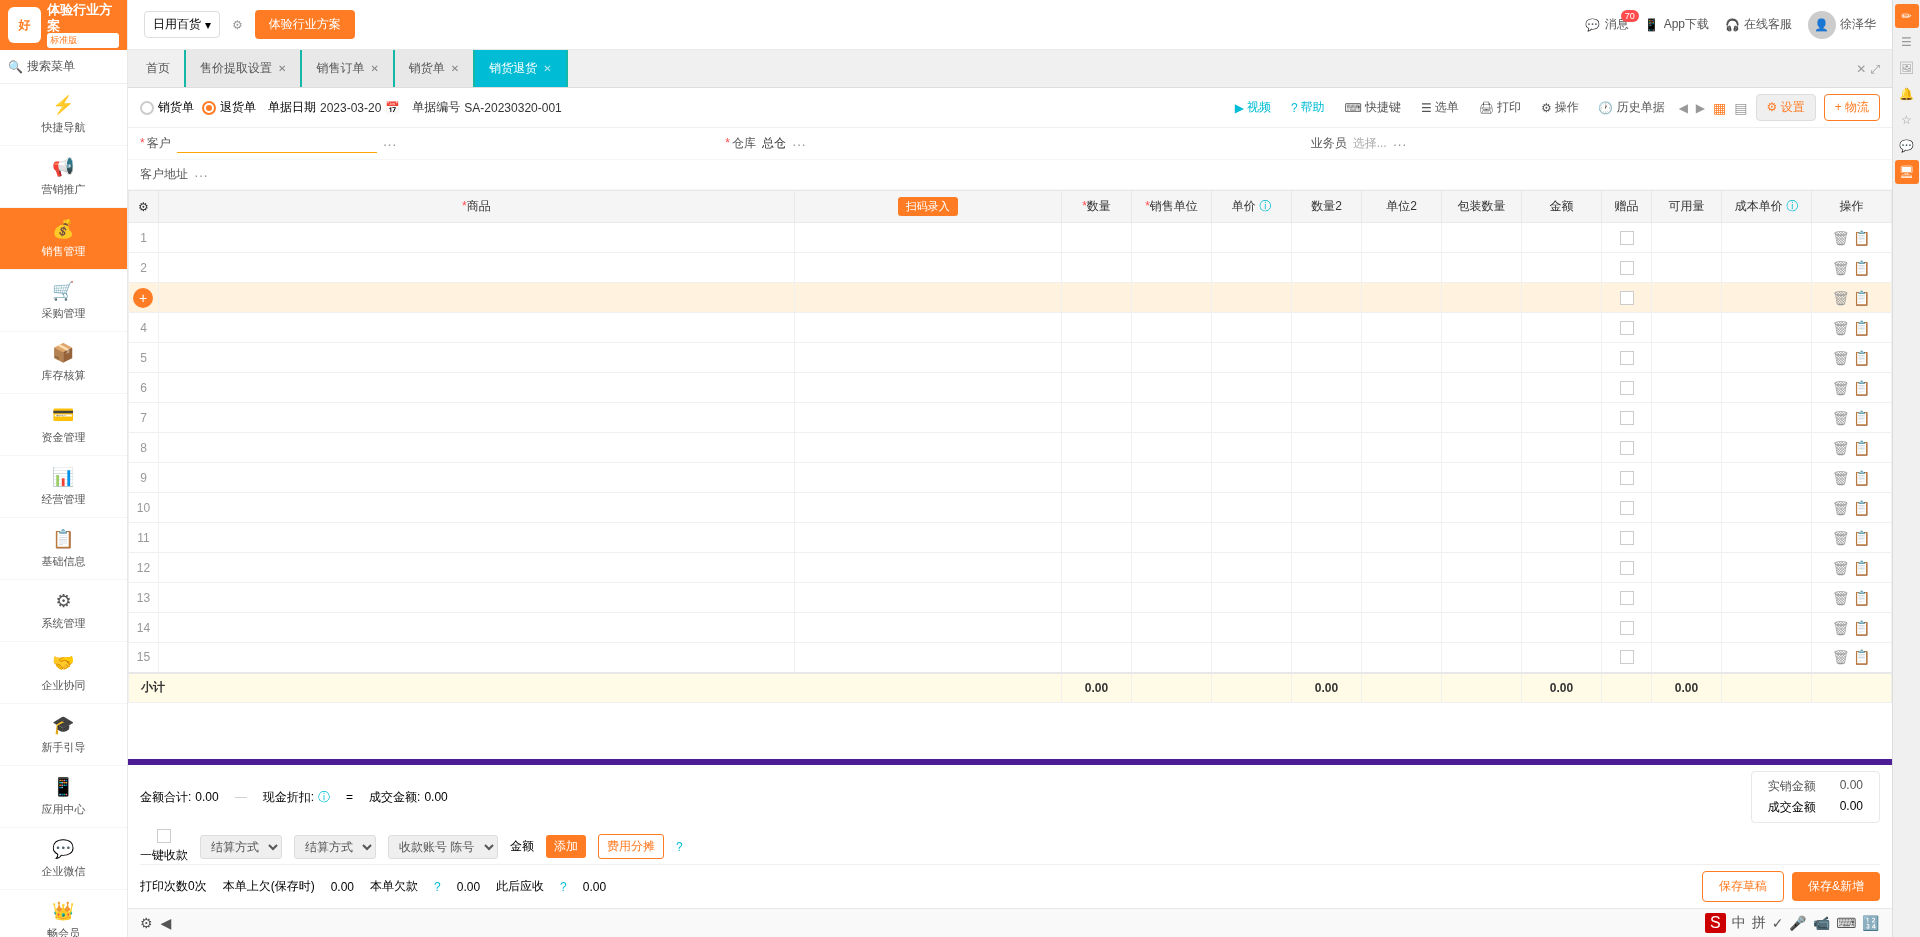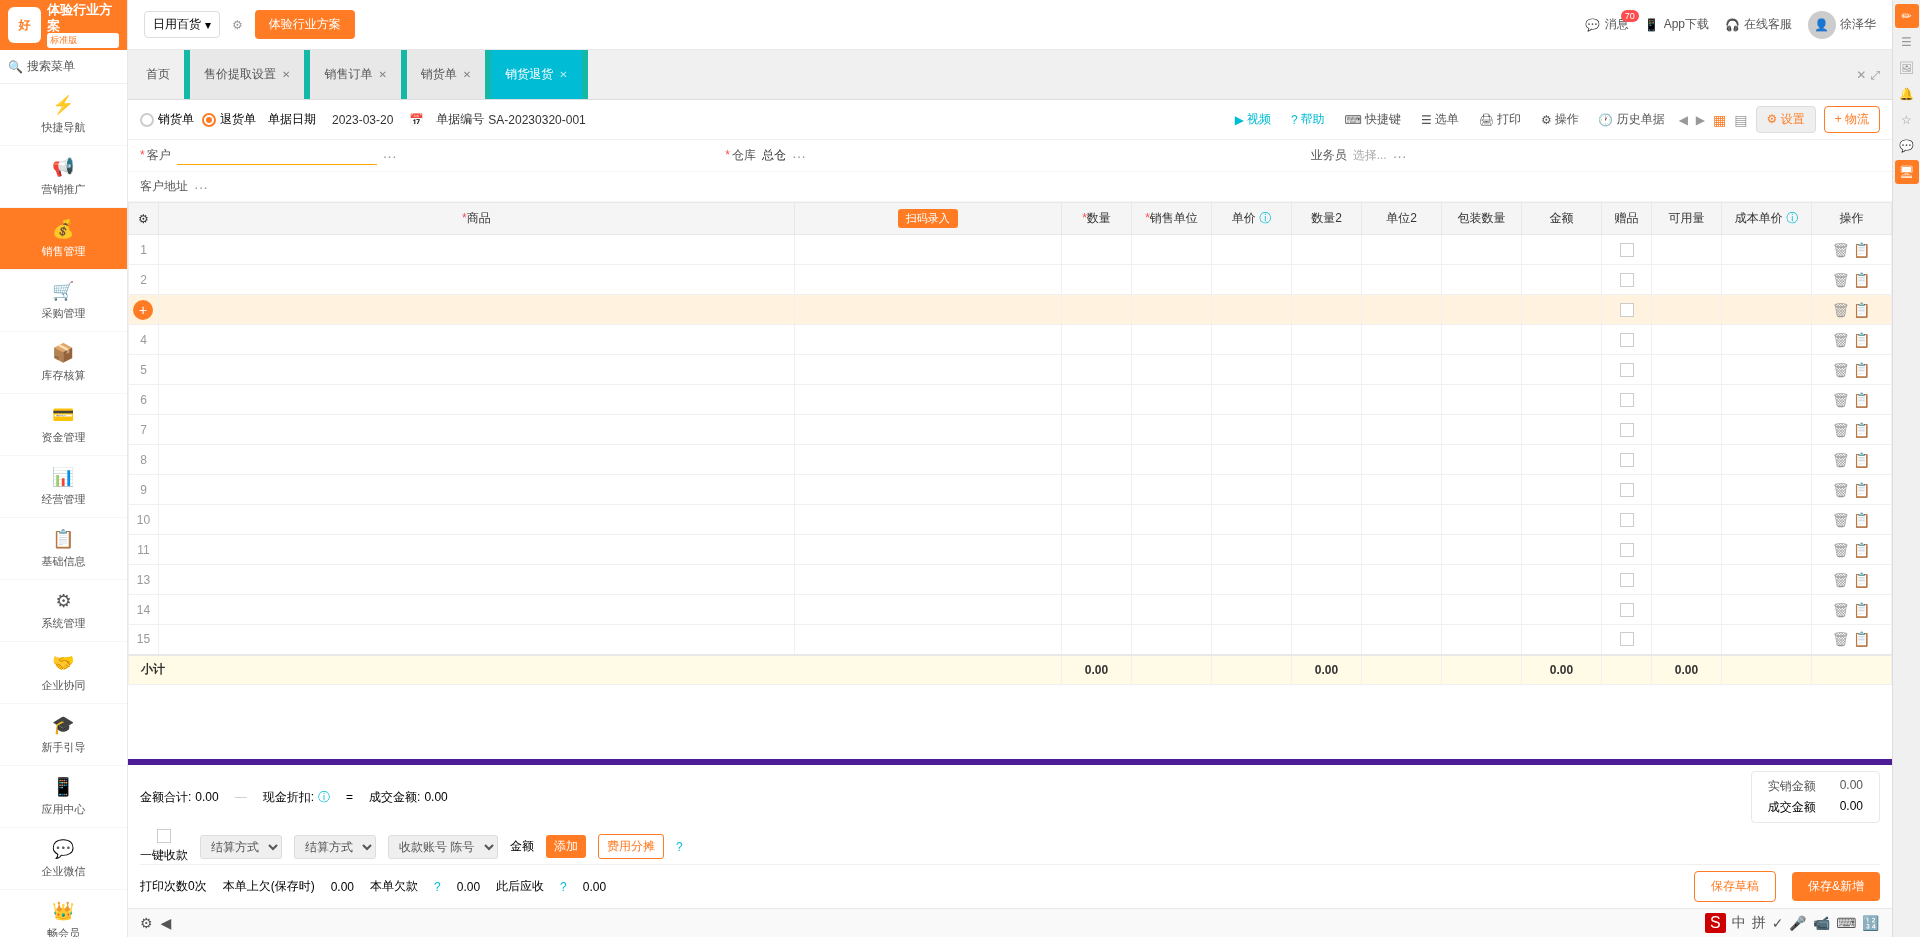--- a/index.html
+++ b/index.html
@@ -24,39 +24,39 @@
     .topbar { height: 50px; background: #fff; display: flex; align-items: center; justify-content: space-between; padding: 0 16px; border-bottom: 1px solid #e8e8e8; }
     .topbar-left { display: flex; align-items: center; gap: 12px; }
     .topbar-select { display: flex; align-items: center; gap: 4px; border: 1px solid #ddd; border-radius: 4px; padding: 4px 8px; cursor: pointer; }
     .topbar-btn-orange { background: #ff7c24; color: #fff; border: none; border-radius: 4px; padding: 6px 14px; cursor: pointer; font-size: 12px; }
     .topbar-right { display: flex; align-items: center; gap: 16px; color: #555; }
     .topbar-icon-btn { display: flex; align-items: center; gap: 4px; cursor: pointer; color: #555; }
     .avatar { width: 28px; height: 28px; border-radius: 50%; background: #ccc; display: flex; align-items: center; justify-content: center; color: #fff; font-size: 11px; }
 
     
     .tabbar { background: #f0f0f0; display: flex; align-items: center; border-bottom: 1px solid #ddd; padding: 0 4px; }
-    .tab { padding: 16px 14px; cursor: pointer; display: flex; align-items: center; gap: 6px; color: #555; border-right: 6px solid #14b8a6; font-size: 12px; background: #e8e8e8; }
+    .tab { padding: 10px 14px; cursor: pointer; display: flex; align-items: center; gap: 6px; color: #555; border-right: 2px solid #14b8a6; font-size: 12px; background: #e8e8e8; }
     .tab.active { background: #00bcd4; color: #fff; }
     .tab:first-child { background: #f0f0f0; }
     .tab-close { font-size: 10px; cursor: pointer; opacity: 0.7; }
     .tab-actions { margin-left: auto; display: flex; align-items: center; gap: 4px; padding-right: 8px; }
 
     
     .content { flex: 1; overflow: hidden; display: flex; flex-direction: column; background: #fff; }
 
     
     .toolbar { display: flex; align-items: center; justify-content: space-between; padding: 6px 12px; border-bottom: 1px solid #f0f0f0; background: #fff; }
     .toolbar-left { display: flex; align-items: center; gap: 12px; }
     .toolbar-right { display: flex; align-items: center; gap: 8px; }
     .radio-group { display: flex; align-items: center; gap: 8px; }
     .radio-item { display: flex; align-items: center; gap: 4px; cursor: pointer; }
     .radio-circle { width: 14px; height: 14px; border-radius: 50%; border: 2px solid #ccc; display: flex; align-items: center; justify-content: center; }
     .radio-circle.checked { border-color: #ff7c24; }
     .radio-circle.checked::after { content: ''; width: 6px; height: 6px; border-radius: 50%; background: #ff7c24; }
-    .date-field { display: flex; align-items: center; gap: 16px; }
+    .date-field { display: flex; align-items: center; gap: 4px; }
     .doc-no { display: flex; align-items: center; gap: 4px; color: #333; }
     .toolbar-btn { display: flex; align-items: center; gap: 3px; cursor: pointer; color: #555; padding: 3px 6px; border-radius: 3px; }
     .btn-setting { border: 1px solid #ddd; border-radius: 4px; padding: 4px 10px; cursor: pointer; color: #ff7c24; }
     .btn-logistics { border: 1px solid #ff7c24; border-radius: 4px; padding: 4px 10px; cursor: pointer; color: #ff7c24; background: #fff; }
 
     
     .form-row { display: flex; align-items: center; padding: 6px 12px; gap: 16px; border-bottom: 1px solid #f5f5f5; }
     .form-field { display: flex; align-items: center; gap: 6px; flex: 1; }
     .form-label { color: #555; white-space: nowrap; }
     .form-label.required::before { content: '*'; color: #ff4d4f; margin-right: 2px; }
@@ -89,21 +89,21 @@
     .payment-check { display: flex; align-items: center; gap: 4px; cursor: pointer; flex-direction: column; }
     .payment-select { border: 1px solid #ddd; border-radius: 3px; padding: 3px 6px; color: #555; cursor: pointer; }
     .add-btn-orange { background: #ff7c24; color: #fff; border: none; border-radius: 3px; padding: 3px 8px; cursor: pointer; }
     .fee-btn { border: 1px solid #ff7c24; color: #ff7c24; background: #fff; border-radius: 3px; padding: 3px 8px; cursor: pointer; }
     .footer-row { display: flex; align-items: center; justify-content: space-between; border-top: 1px solid #f0f0f0; padding-top: 6px; }
     .footer-left { display: flex; align-items: center; gap: 16px; }
     .footer-right { display: flex; align-items: center; gap: 8px; }
 
     
     .save-draft-btn { background: #fff; border: 1px solid #ff7c24; color: #ff7c24; border-radius: 4px; padding: 6px 16px; cursor: pointer; font-size: 12px; }
-    .save-new-btn { background: #ff7c24; color: #fff; border: none; border-radius: 4px; padding: 6px 16px; cursor: pointer; font-size: 12px; margin-left: 8px; }
+    .save-new-btn { background: #ff7c24; color: #fff; border: none; border-radius: 4px; padding: 6px 16px; cursor: pointer; font-size: 12px; }
 
     
     .right-panel { width: 28px; background: #f0f0f0; display: flex; flex-direction: column; align-items: center; padding: 4px 0; gap: 2px; border-left: 1px solid #ddd; }
     .right-panel-icon { width: 24px; height: 24px; display: flex; align-items: center; justify-content: center; cursor: pointer; color: #999; font-size: 12px; border-radius: 3px; }
     .right-panel-icon.active { background: #ff7c24; color: #fff; }
 
     
     .taskbar { background: #f9f9f9; border-top: 1px solid #e8e8e8; display: flex; align-items: center; justify-content: space-between; padding: 4px 12px; }
     .taskbar-left { display: flex; align-items: center; gap: 8px; color: #555; }
     .taskbar-right { display: flex; align-items: center; gap: 6px; }
@@ -699,20 +699,49 @@
               <td class="col-costprice"></td>
               <td class="col-action">
         <div class="action-icons">
           <span class="icon-btn">🗑</span>
           <span class="icon-btn">📋</span>
         </div>
       </td>
             </tr>
             <tr>
               <td class="row-num">
+        12
+      </td>
+              <td class="col-product">
+        
+      </td>
+              <td></td>
+              <td class="col-qty"></td>
+              <td class="col-unit"></td>
+              <td class="col-price"></td>
+              <td class="col-qty2"></td>
+              <td class="col-unit2"></td>
+              <td class="col-pkgqty"></td>
+              <td class="col-amount"></td>
+              <td class="col-gift">
+        <div class="checkbox-cell">
+                  <div class="cb"></div>
+                </div>
+      </td>
+              <td class="col-avail"></td>
+              <td class="col-costprice"></td>
+              <td class="col-action">
+        <div class="action-icons">
+          <span class="icon-btn">🗑</span>
+          <span class="icon-btn">📋</span>
+        </div>
+      </td>
+            </tr>
+            <tr>
+              <td class="row-num">
         13
       </td>
               <td class="col-product">
         
       </td>
               <td></td>
               <td class="col-qty"></td>
               <td class="col-unit"></td>
               <td class="col-price"></td>
               <td class="col-qty2"></td>

